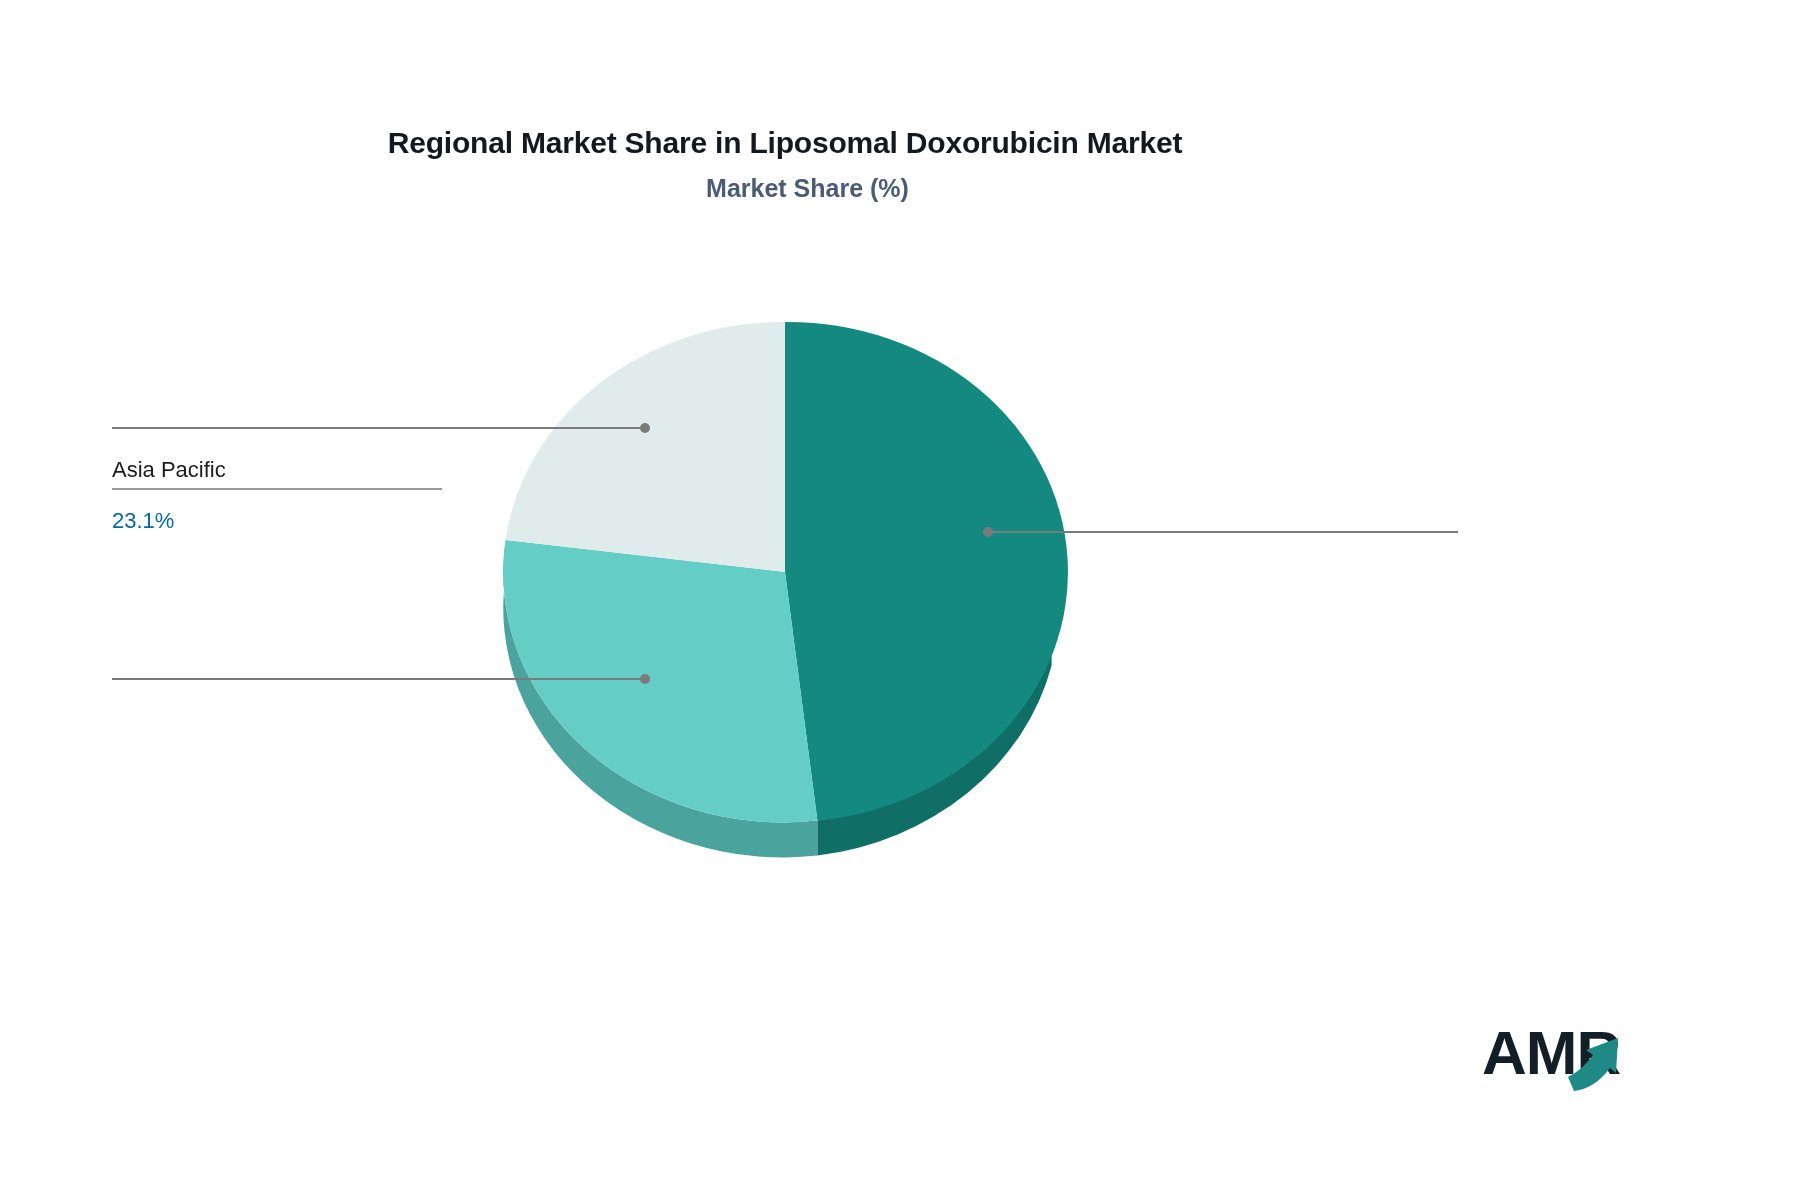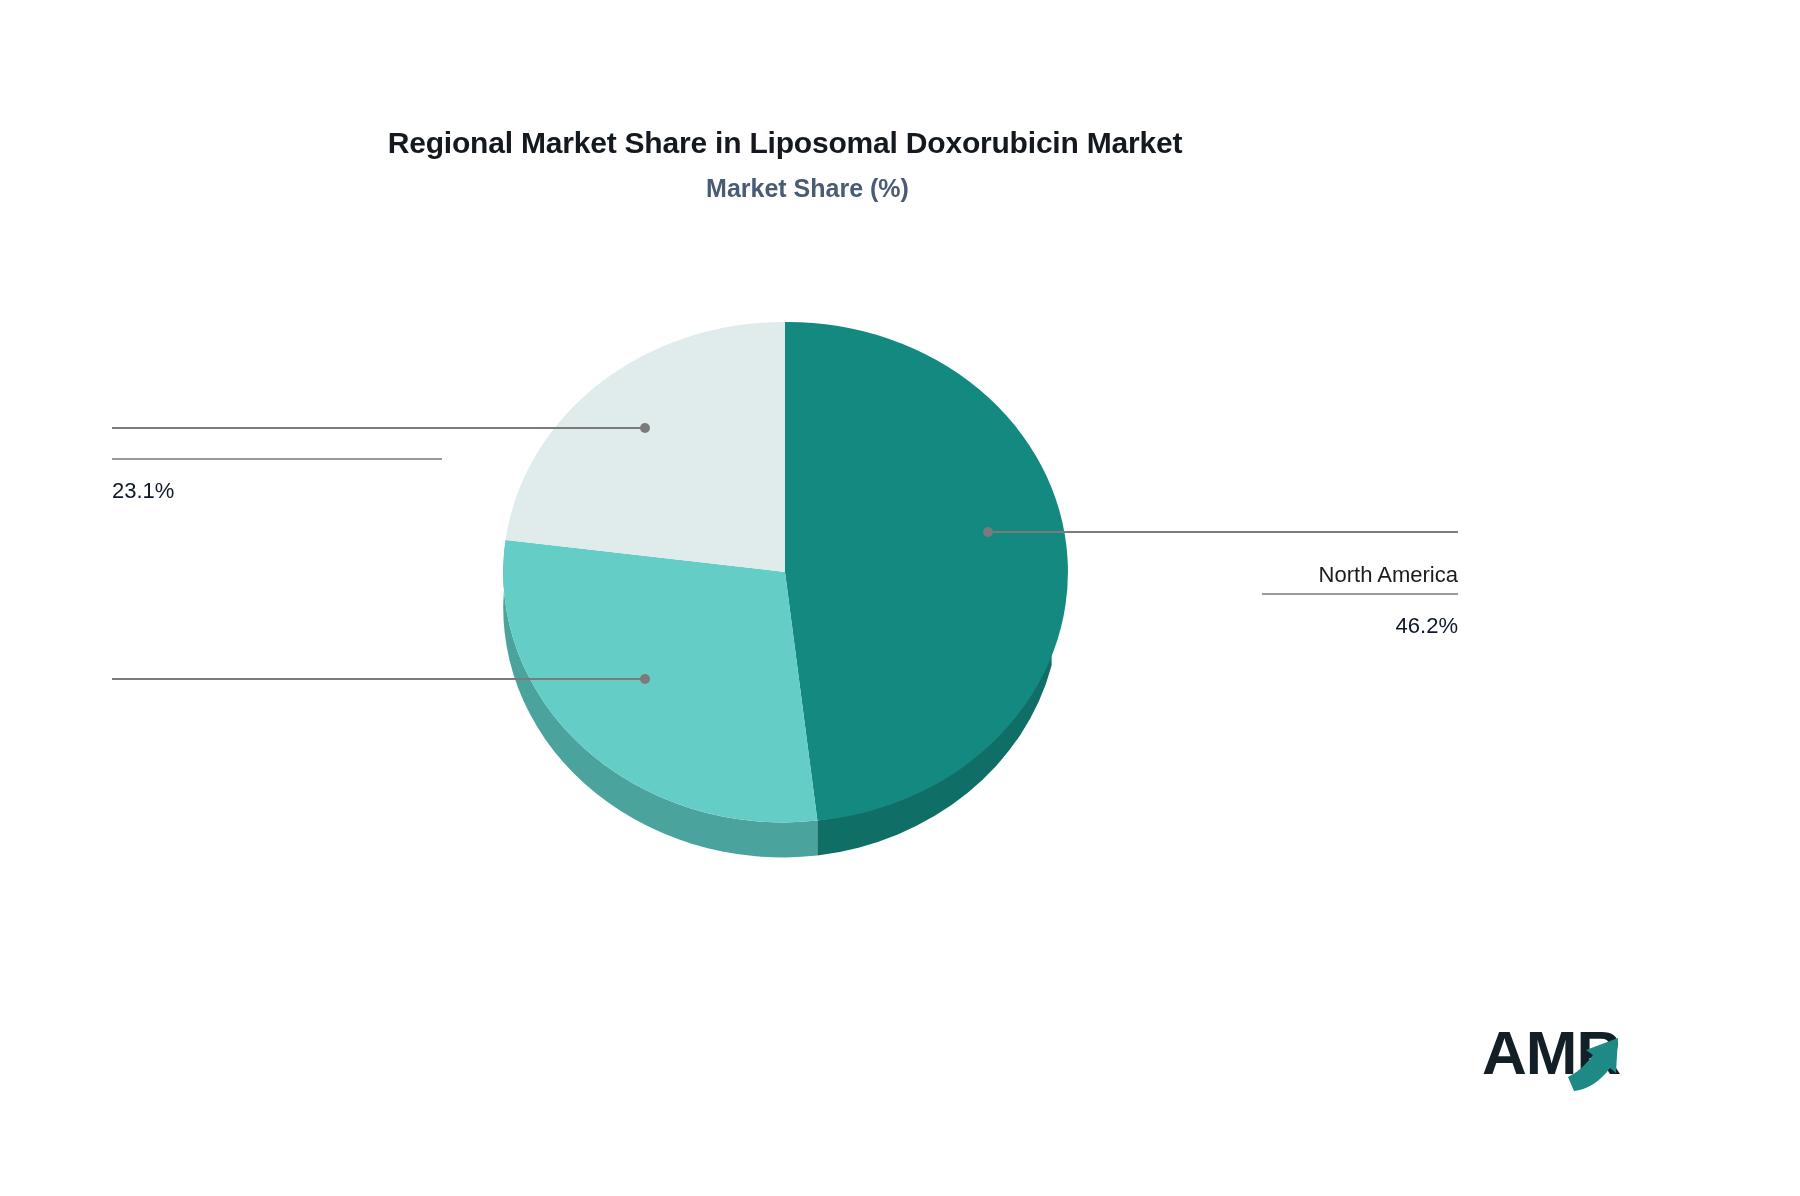--- a/index.html
+++ b/index.html
@@ -71,21 +71,21 @@
     line-height: 30px;
     white-space: nowrap;
   }
   .callout .rule {
     height: 2px;
     background: #9a9a9a;
     margin: 3px 0 3px 0;
   }
   .callout .value {
     font-size: 22px;
-    color: #0f172a;
+    color: #0369a1;
     line-height: 30px;
     white-space: nowrap;
     margin-top: 16px;
   }
   .callout.left { text-align: left; }
   .callout.right { text-align: right; }
 
   #callout-asia  { left: 112px; top: 455px; width: 330px; }
   #callout-europe{ left: 112px; top: 707px; width: 330px; }
   #callout-na    { left: 1262px; top: 560px; width: 196px; }
@@ -153,30 +153,26 @@
       <line x1="1458" y1="532" x2="988" y2="532"></line>
     </g>
     <g fill="#7b7b7b">
       <circle cx="645" cy="428" r="5"></circle>
       <circle cx="645" cy="679" r="5"></circle>
       <circle cx="988" cy="532" r="5"></circle>
     </g>
   </svg>
 
   <div class="callout left" id="callout-asia">
+    <div class="name">Asia Pacific</div>
     <div class="rule"></div>
     <div class="value">23.1%</div>
   </div>
 
 
-  <div class="callout right" id="callout-na">
-    <div class="name">North America</div>
-    <div class="rule"></div>
-    <div class="value">46.2%</div>
-  </div>
 
   <svg id="amr-logo" viewBox="0 0 180 80">
     <text x="0" y="58" font-family="Liberation Sans, sans-serif" font-size="62" font-weight="bold" letter-spacing="-1" fill="#131f27">AMR</text>
 
     <g fill="#1f8a85">
       <path d="M 92 75
                C 104 74 118 66 128 52
                L 134 57
                L 136 22
                L 104 34

